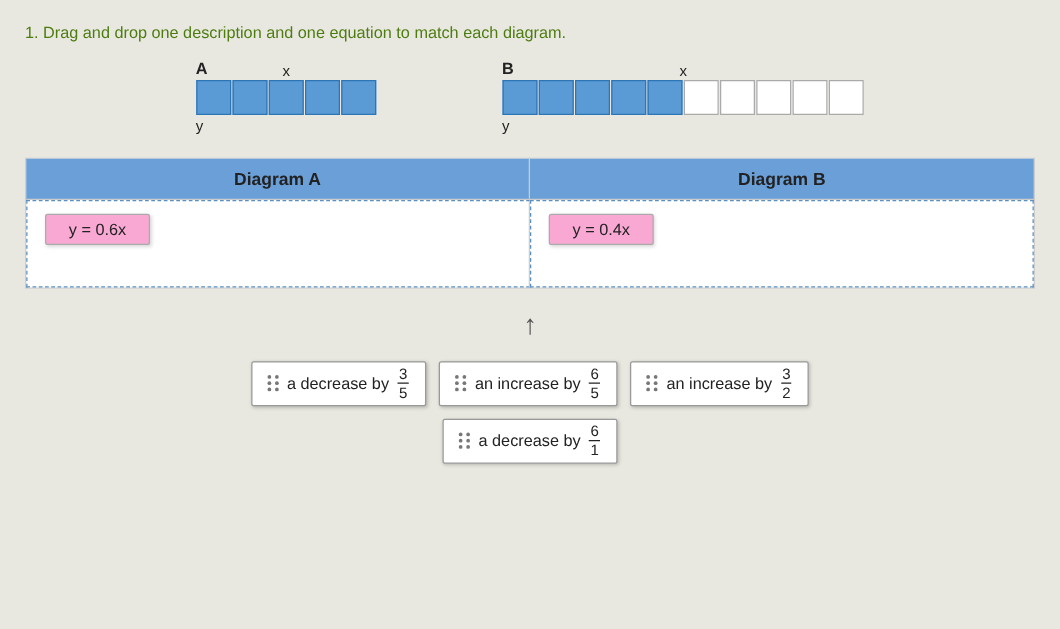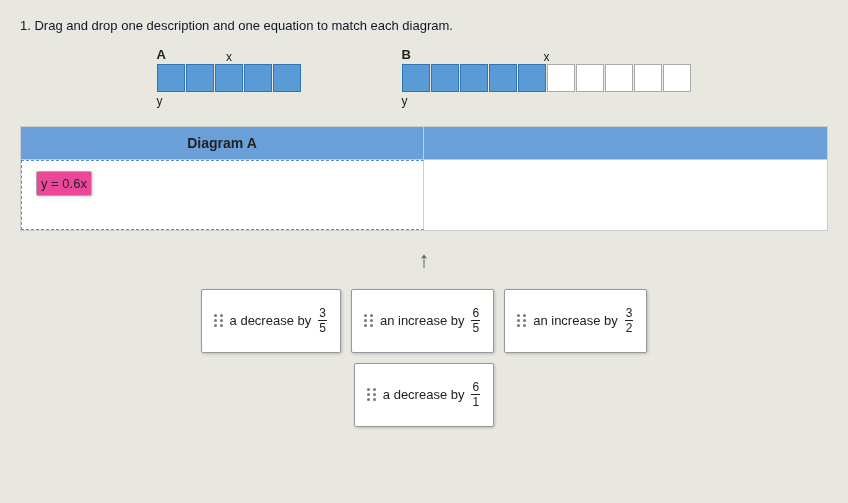--- a/index.html
+++ b/index.html
@@ -9,21 +9,21 @@
       width: 848px;
       min-height: 503px;
       padding: 18px 20px;
       font-size: 14px;
       color: #222;
     }
 
     .instructions {
       font-size: 13px;
       margin-bottom: 14px;
-      color: #0f172a;
+      color: #4d7c0f;
     }
 
     .diagrams-visual {
       display: flex;
       justify-content: center;
       gap: 100px;
       margin-bottom: 18px;
       align-items: flex-start;
     }
 
@@ -122,24 +122,24 @@
       min-height: 70px;
       display: flex;
       align-items: flex-start;
     }
 
     .match-cell:first-child {
       border-right: 1px solid #ccc;
     }
 
     .equation-chip {
-      background: #ec4899;
+      background: #f9a8d4;
       border: 1px solid #aaa;
       border-radius: 2px;
-      padding: 4px 4px;
+      padding: 4px 18px;
       font-size: 13px;
       display: inline-flex;
       align-items: center;
       cursor: grab;
       box-shadow: 1px 1px 3px rgba(0,0,0,0.15);
     }
 
     
     .drag-items-area {
       display: flex;
@@ -147,21 +147,21 @@
       gap: 10px;
       justify-content: center;
       align-items: center;
       margin-top: 8px;
     }
 
     .drag-item {
       background: white;
       border: 1px solid #999;
       border-radius: 2px;
-      padding: 16px 12px;
+      padding: 2px 12px;
       font-size: 13px;
       display: inline-flex;
       align-items: center;
       gap: 6px;
       cursor: grab;
       box-shadow: 1px 1px 3px rgba(0,0,0,0.2);
     }
 
     .drag-handle {
       display: inline-grid;
@@ -250,24 +250,28 @@
         <div class="bar-segment-empty"></div>
       </div>
       <div class="y-label">y</div>
     </div>
   </div>
 </div>
 
 <div class="match-table">
   <div class="match-table-header">
     <div class="match-header-cell">Diagram A</div>
+    <div class="match-header-cell">Diagram B</div>
   </div>
   <div class="match-table-body">
     <div class="match-cell">
       <span class="equation-chip">y = 0.6x</span>
+    </div>
+    <div class="match-cell">
+      <span class="equation-chip">y = 0.4x</span>
     </div>
   </div>
 </div>
 
 <div class="arrow-row">
   <span class="up-arrow">↑</span>
 </div>
 
 <div class="drag-items-area">
 

